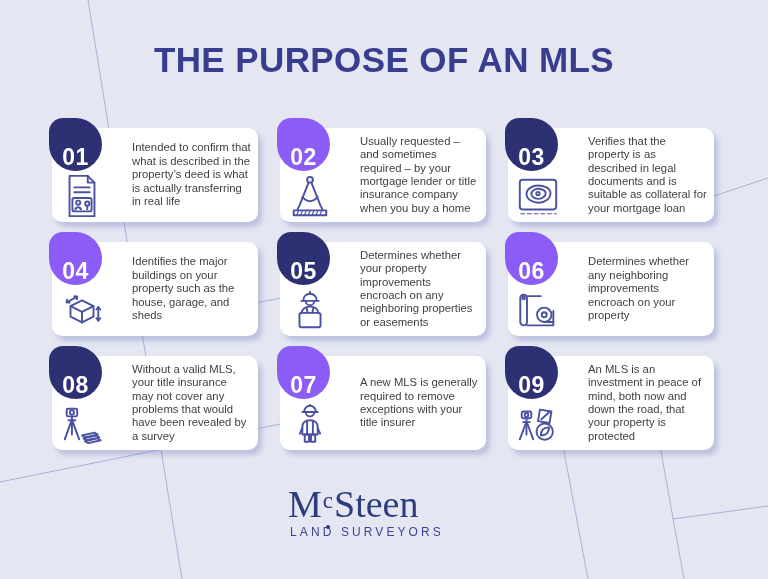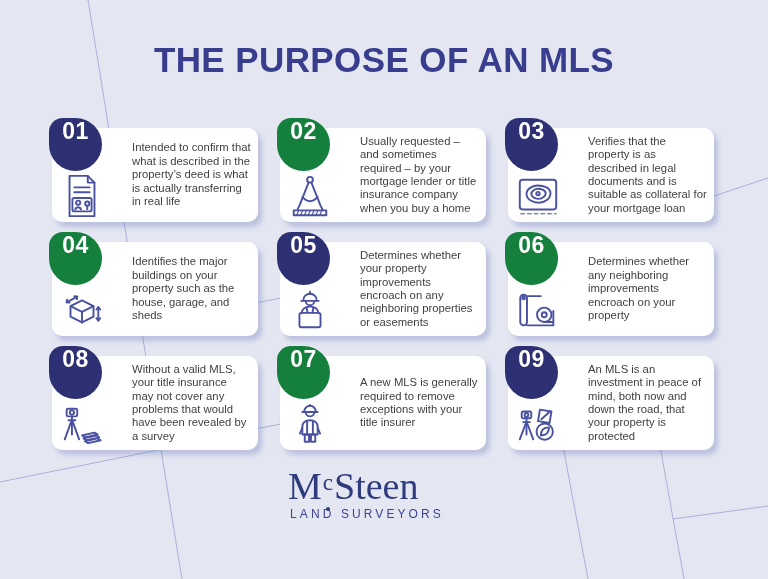--- a/index.html
+++ b/index.html
@@ -21,36 +21,36 @@
     display:grid;grid-template-columns:repeat(3,206px);grid-auto-rows:94px;
     column-gap:22px;row-gap:20px;
   }
   .card{
     position:relative;background:#ffffff;border-radius:10px;
     box-shadow:4px 5px 5px rgba(124,132,192,.38);
   }
   .badge{
     position:absolute;left:-3px;top:-10px;width:53px;height:53px;
     border-radius:14px 50% 50% 50%;
-    display:flex;align-items:flex-start;justify-content:center;
+    display:flex;align-items:flex-end;justify-content:center;
   }
   .badge.dark{background:#2d3173;}
-  .badge.light{background:#15803d;}
+  .badge.light{background:#8b5cf6;}
   .badge-num{color:#ffffff;font-size:23px;font-weight:700;letter-spacing:.5px;}
   .card-icon{position:absolute;left:7px;top:45px;width:46px;height:46px;}
   .icon-svg{width:100%;height:100%;}
   .icon-svg *{fill:none;stroke:#4a51a0;stroke-width:2;stroke-linecap:round;stroke-linejoin:round;}
   .icon-svg .thin{stroke-width:1.2;}
   .card-text{
     position:absolute;left:80px;right:7px;top:5px;bottom:5px;
     display:flex;align-items:center;
     font-size:11.3px;line-height:13.4px;color:#3f3f41;
   }
 
-  .footer{position:absolute;left:0;top:464px;width:732px;text-align:center;z-index:2;}
+  .footer{position:absolute;left:0;top:482px;width:732px;text-align:center;z-index:2;}
   .logo{display:inline-block;text-align:left;}
   .logo-name{
     font-family:"Liberation Serif",serif;color:#2e3b7c;font-size:38px;line-height:38px;
   }
   .logo-c{
     display:inline-block;position:relative;font-size:23px;vertical-align:9px;margin:0 1px;
   }
   .logo-c::after{
     content:"";position:absolute;left:50%;transform:translateX(-50%);bottom:-9px;
     width:4px;height:4px;border-radius:50%;background:#2e3b7c;

